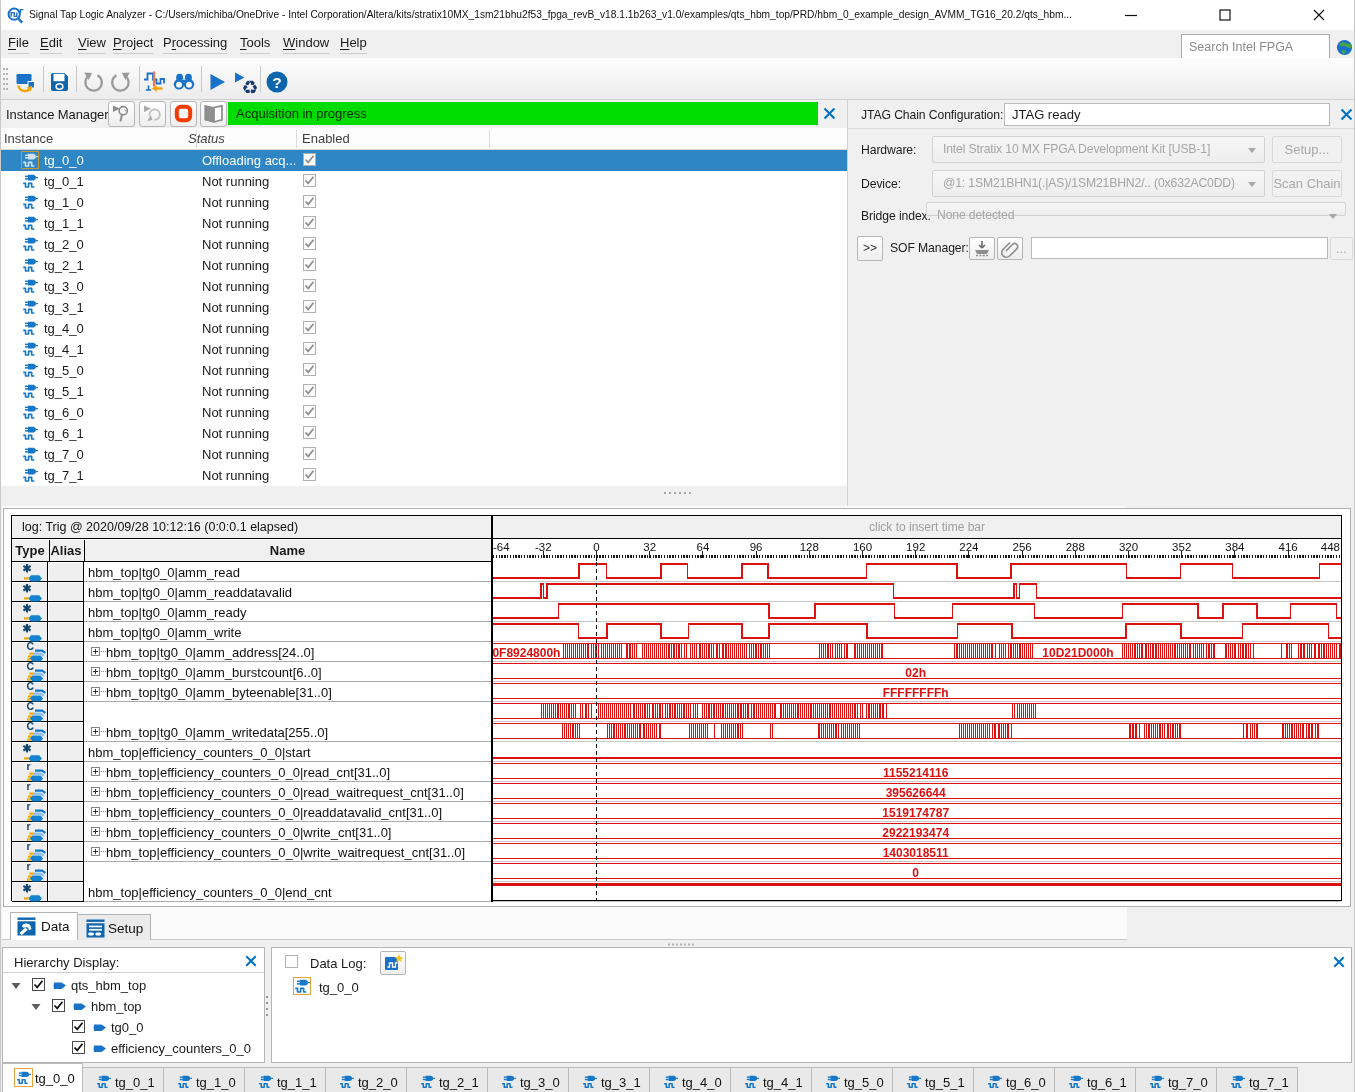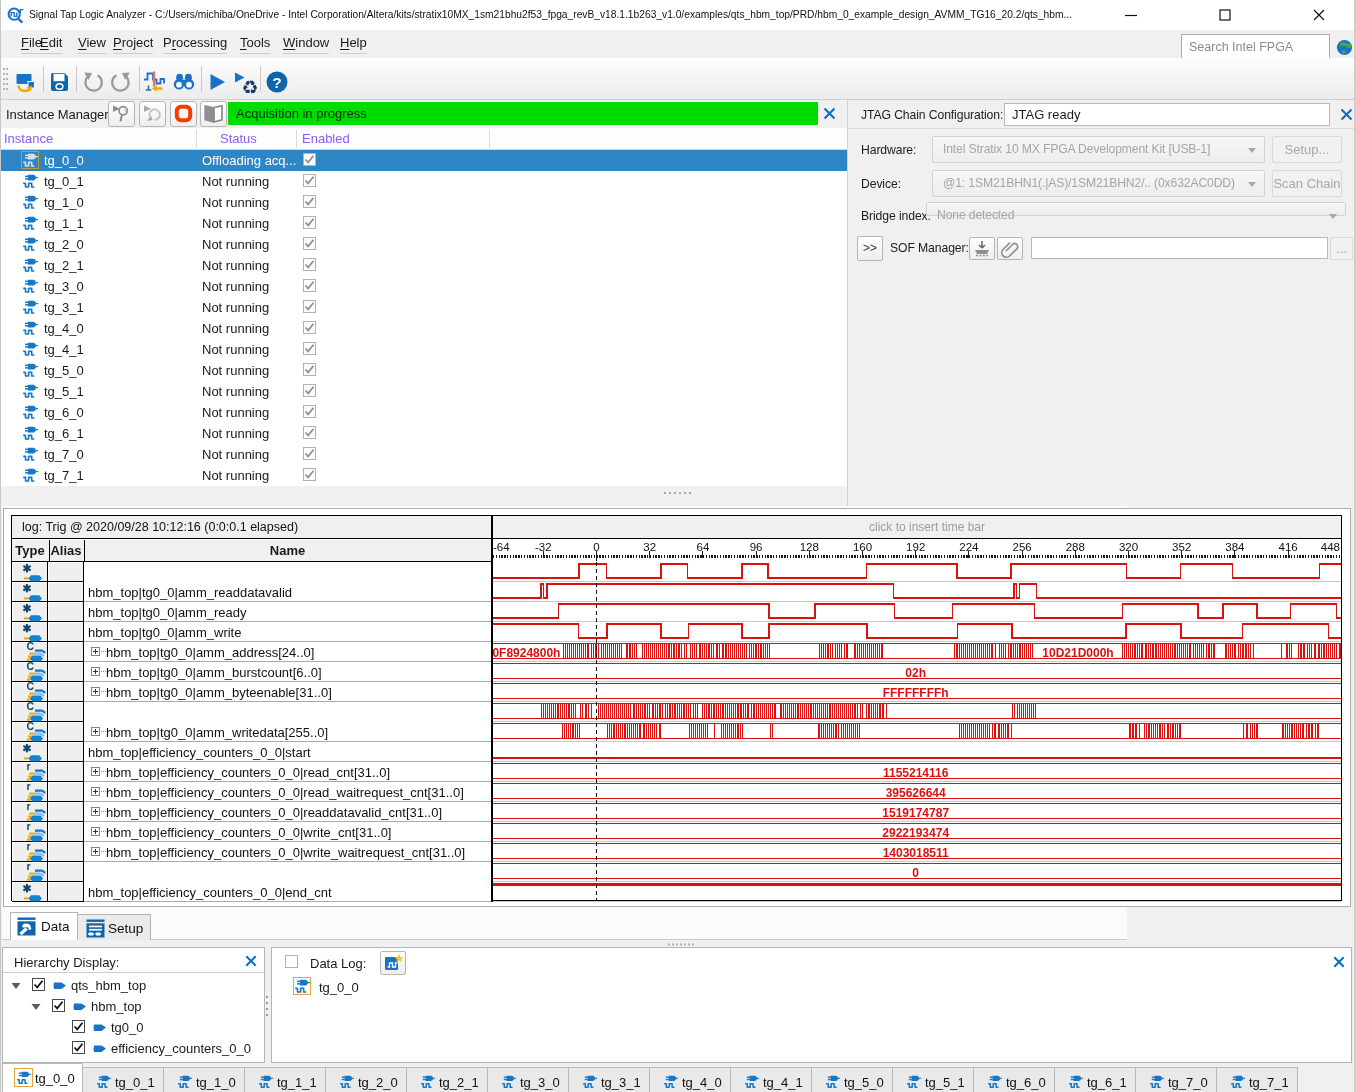--- a/index.html
+++ b/index.html
@@ -31,21 +31,21 @@
 
   
   #im-strip { left:0; top:100px; width:847px; height:28px; background:#f0f0f0; }
   #im-label { left:6px; top:7px; font-size:13px; letter-spacing:-0.1px; position:absolute; }
   .im-btn { position:absolute; top:1px; width:27px; height:26px; border:1px solid #b6b6b6; border-radius:3px;
             background:linear-gradient(#fefefe,#eeeeee); }
   #im-banner { position:absolute; left:228px; top:2px; width:590px; height:23px; background:#00dc00; }
   #im-banner span { position:absolute; left:8px; top:4px; font-size:13px; color:#072800; }
   #im-table { left:0; top:128px; width:847px; height:358px; background:#fff; }
   #im-header { position:absolute; left:0; top:0; width:847px; height:22px; background:#fdfdfd; border-bottom:1px solid #d5d5d5; }
-  #im-header div { position:absolute; top:3px; font-size:13px; color:#8b5cf6; }
+  #im-header div { position:absolute; top:3px; font-size:13px; color:#404040; }
   .im-row { position:absolute; left:0; width:847px; height:21px; font-size:13px; }
   .im-row.sel { background:#2e86c4; color:#fff; }
   .im-row .nm { position:absolute; left:44px; top:3px; }
   .im-row .st { position:absolute; left:202px; top:3px; }
   .im-row .icon { position:absolute; left:22px; top:2px; width:16px; height:16px; }
   .im-row.sel .icon { outline:1px solid #c6992f; }
   .cb { position:absolute; width:13px; height:13px; background:#fbfbfb; border:1px solid #b1b1b1; }
   #im-splitter-zone { left:0; top:486px; width:847px; height:20px; background:#f0f0f0; }
   #vsplit { left:847px; top:100px; width:1px; height:406px; background:#d2d2d2; }
 
@@ -127,21 +127,21 @@
       </svg>
     <svg class="abs winbtn" style="left:1216px;" viewBox="0 0 18 18">
         <rect x="4" y="4" width="10" height="10" fill="none" stroke="#111" stroke-width="1.2"></rect>
       </svg>
     <svg class="abs winbtn" style="left:1310px;" viewBox="0 0 18 18">
         <path d="M4,4 L14,14 M14,4 L4,14" stroke="#111" stroke-width="1.2"></path>
       </svg>
   </div>
 
   <div class="abs" id="menubar">
-      <div class="menu-item" style="left: 21px;"><span class="mn">F</span><span>ile</span></div>
+      <div class="menu-item" style="left: 8px;"><span class="mn">F</span><span>ile</span></div>
       <div class="menu-item" style="left: 40px;"><span class="mn">E</span><span>dit</span></div>
       <div class="menu-item" style="left: 78px;"><span class="mn">V</span><span>iew</span></div>
       <div class="menu-item" style="left: 113px;"><span class="mn">P</span><span>roject</span></div>
       <div class="menu-item" style="left: 163px;"><span>P</span><span class="mn">r</span><span>ocessing</span></div>
       <div class="menu-item" style="left: 240px;"><span class="mn">T</span><span>ools</span></div>
       <div class="menu-item" style="left: 283px;"><span class="mn">W</span><span>indow</span></div>
       <div class="menu-item" style="left: 340px;"><span class="mn">H</span><span>elp</span></div>
     </div>
 
   <div class="abs" id="searchbox">
@@ -257,21 +257,21 @@
       <span>Acquisition in progress</span>
     </div>
     <svg class="xbtn" style="left:821px; top:5px;" width="17" height="17" viewBox="0 0 17 17">
       <path d="M3.5,3.5 L13.5,13.5 M13.5,3.5 L3.5,13.5" stroke="#0071c5" stroke-width="2.1"></path>
     </svg>
   </div>
 
   <div class="abs" id="im-table">
     <div id="im-header">
       <div style="left:4px;">Instance</div>
-      <div style="left:220px;">Status</div>
+      <div style="left:188px;font-style:italic;">Status</div>
       <div style="left:302px;">Enabled</div>
       <div class="abs" style="left:196px; top:2px; width:1px; height:18px; background:#dcdcdc;"></div>
       <div class="abs" style="left:296px; top:2px; width:1px; height:18px; background:#dcdcdc;"></div>
       <div class="abs" style="left:489px; top:2px; width:1px; height:18px; background:#dcdcdc;"></div>
     </div>
     <div id="im-rows">
         <div class="im-row sel" style="top: 22px;">
           <span class="icon">
             <svg width="16" height="16" viewBox="0 0 16 16">
               <path d="M6,1.8 L11.8,1.8 L13.8,3.2 L13.8,6 L11.8,7.4 L6,7.4 Z" fill="#cfe3f5"></path>
@@ -1018,20 +1018,23 @@
                       <path d="M11,2 V10.4"></path>
                       <path d="M7.4,3.9 L14.6,8.5"></path>
                       <path d="M14.6,3.9 L7.4,8.5"></path>
                     </g>
                     <path d="M8,16.4 H12.6" stroke="#f5a800" stroke-width="2.2"></path>
                     <path d="M15,13.2 h8.3 l2.6,3.2 -2.6,3.2 h-8.3 l-2.6,-3.2 Z" fill="#1583cf"></path>
                   </svg>
                 </span>
               </span>
               <span class="aliascell"></span>
+              <span class="namecell">
+                <span class="nametext" style="left:4px;">hbm_top|tg0_0|amm_read</span>
+              </span>
             </div>
             <div class="wname-row" style="top: 66px;">
               <span class="typecell">
                 <span style="position:absolute;left:4px;top:0px;">
                   <svg width="30" height="20" viewBox="0 0 30 20">
                     <g stroke="#14476e" stroke-width="2.1">
                       <path d="M11,2 V10.4"></path>
                       <path d="M7.4,3.9 L14.6,8.5"></path>
                       <path d="M14.6,3.9 L7.4,8.5"></path>
                     </g>

